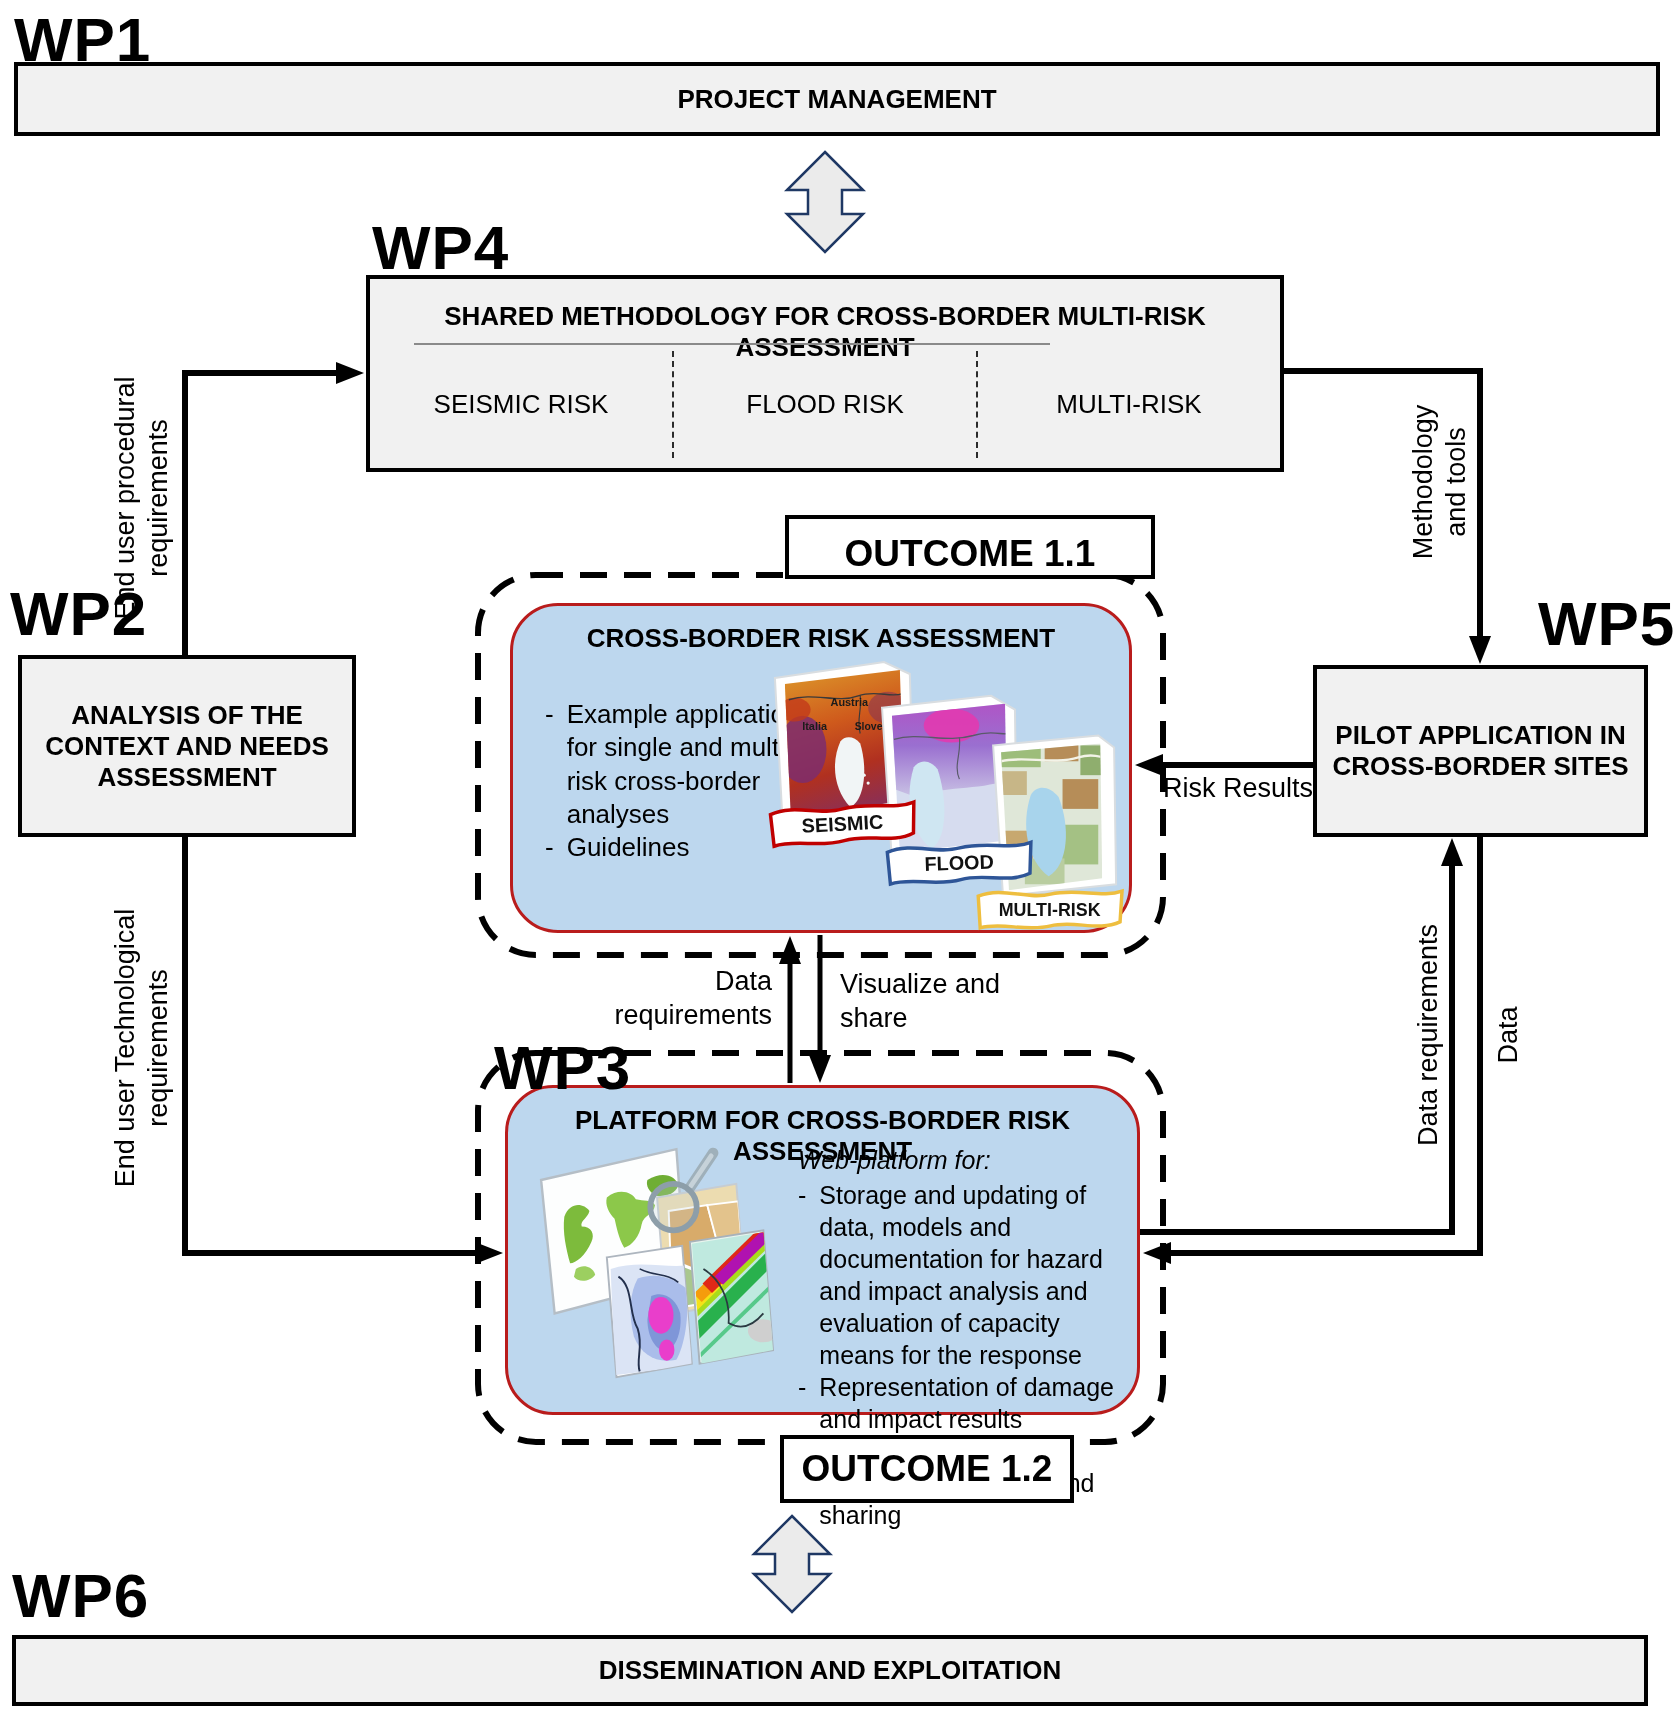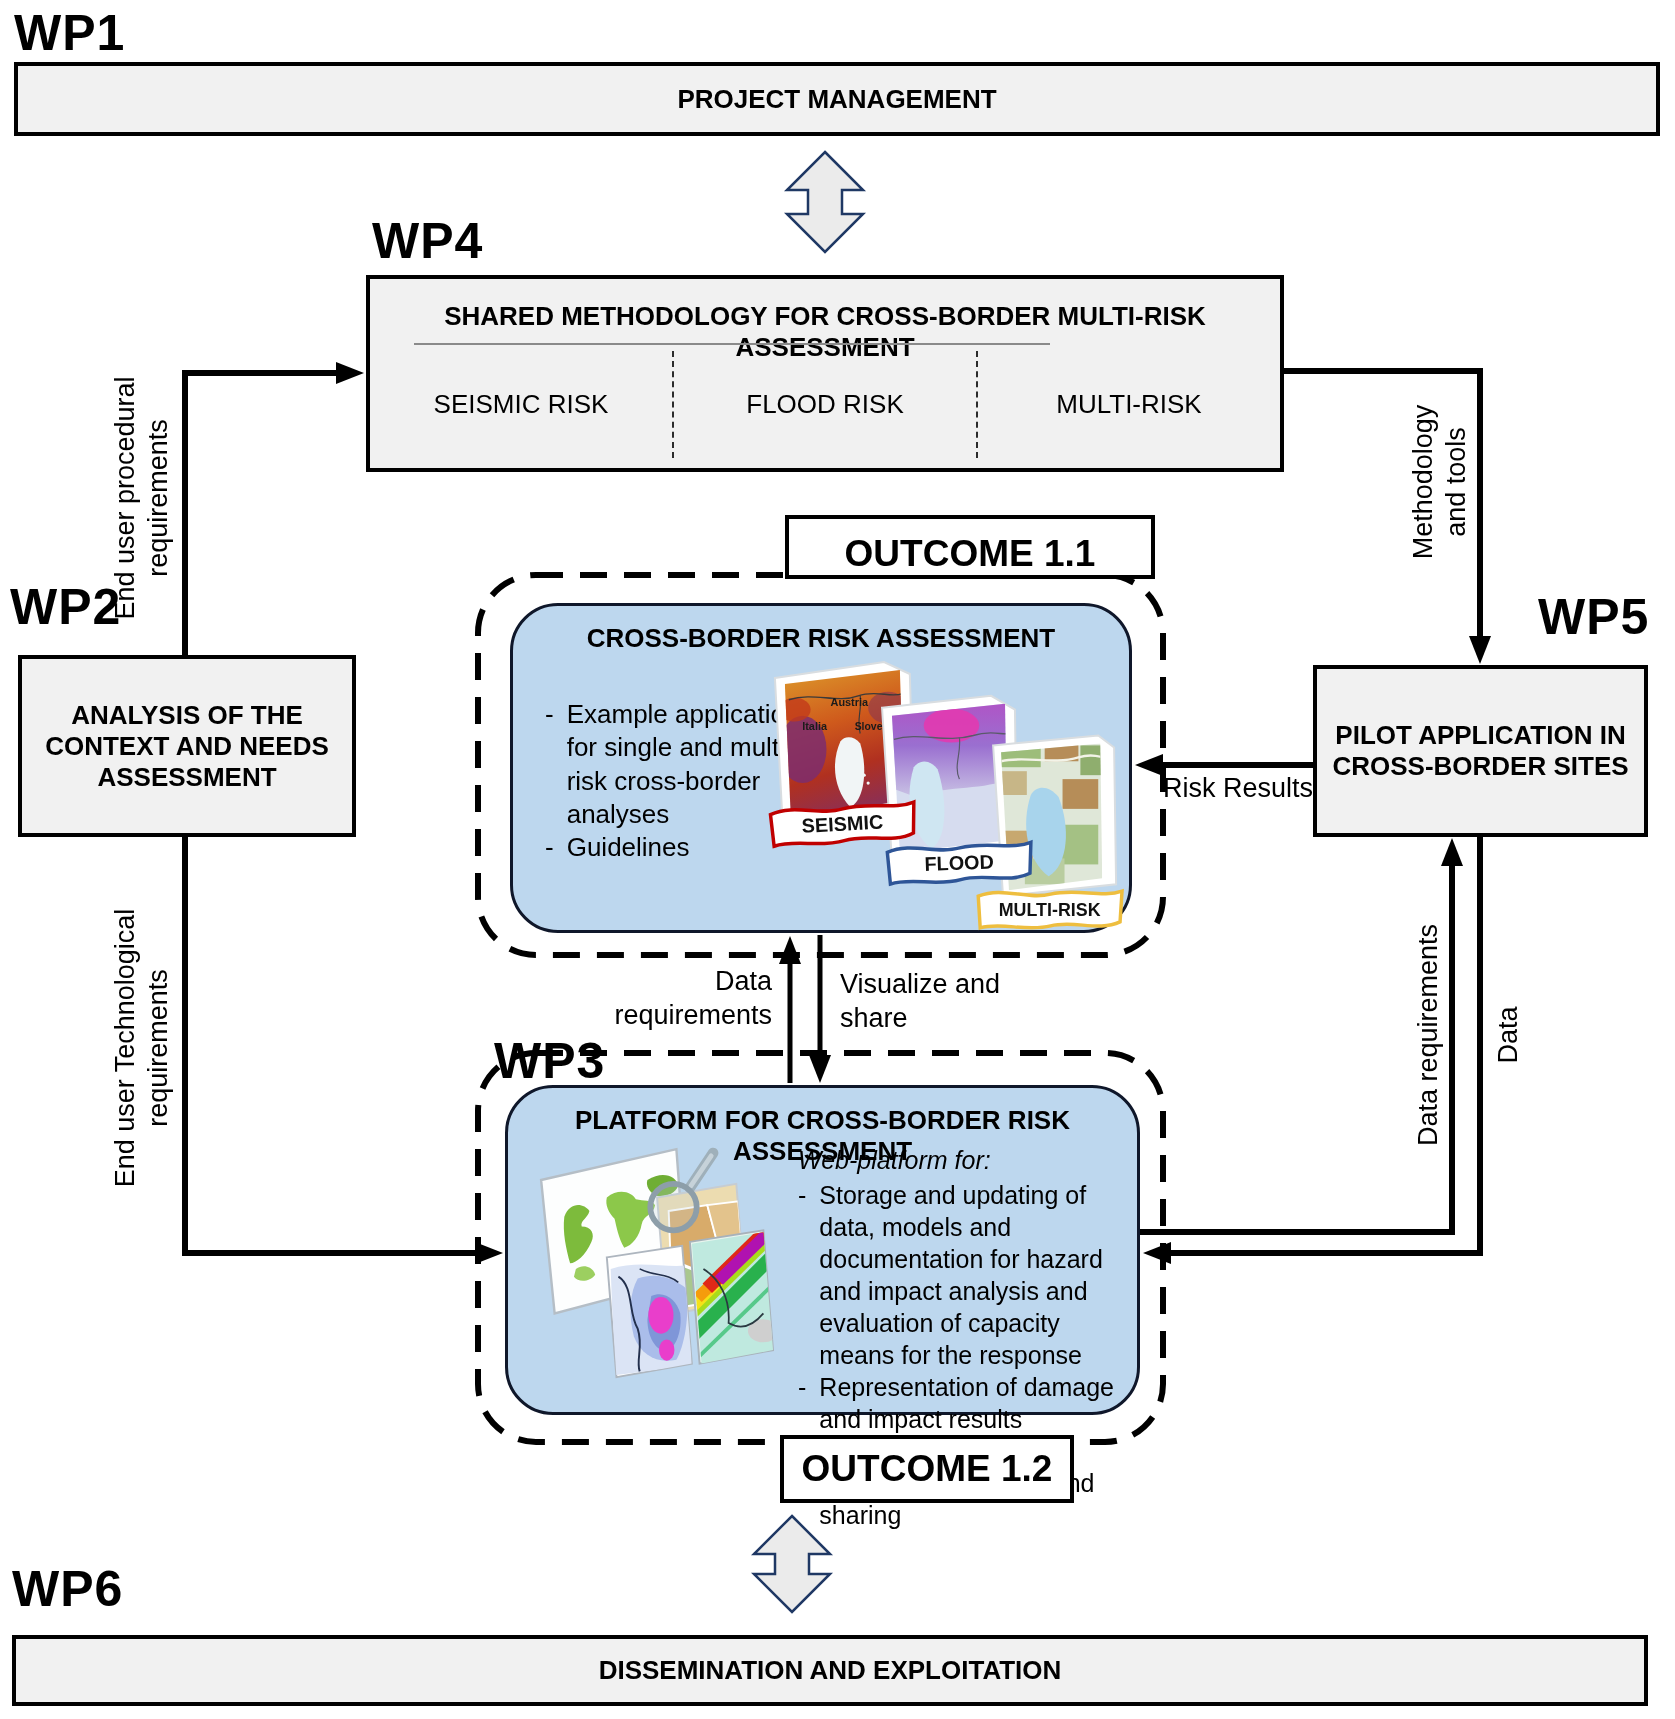--- a/index.html
+++ b/index.html
@@ -1,32 +1,32 @@
 <!DOCTYPE html>
 <html><head>
 <meta charset="utf-8">
 <style>
   html,body{margin:0;padding:0;background:#fff;}
   .canvas{
     position:relative;width:1675px;height:1719px;background:#fff;overflow:hidden;
     font-family:"Liberation Sans","DejaVu Sans",sans-serif;color:#000;
   }
   .overlay{position:absolute;left:0;top:0;z-index:1;}
-  .wp-label{position:absolute;font-weight:bold;font-size:50px;letter-spacing:1px;z-index:6;}
+  .wp-label{position:absolute;font-weight:bold;font-size:62px;letter-spacing:1px;z-index:6;}
   .box{
     position:absolute;background:#f1f1f1;border:4px solid #000;
     display:flex;align-items:center;justify-content:center;text-align:center;
     font-weight:bold;font-size:26px;z-index:2;box-sizing:border-box;
   }
   .outcome{
     position:absolute;background:#fff;border:4px solid #000;display:flex;align-items:center;
     justify-content:center;font-weight:bold;font-size:37px;z-index:7;box-sizing:border-box;
   }
   .bluebox{
-    position:absolute;background:#bdd7ee;border:3px solid #0f172a;border-radius:48px;
+    position:absolute;background:#bdd7ee;border:3px solid #b91c1c;border-radius:48px;
     z-index:3;box-sizing:border-box;
   }
   .bluebox .btitle{
     position:absolute;left:0;right:0;top:17px;text-align:center;font-weight:bold;font-size:26px;
   }
   .vlabel{
     position:absolute;font-size:27px;line-height:1.22;text-align:center;white-space:nowrap;
     transform:translate(-50%,-50%) rotate(-90deg);z-index:2;
   }
   .hlabel{position:absolute;font-size:27px;line-height:1.25;z-index:2;}

